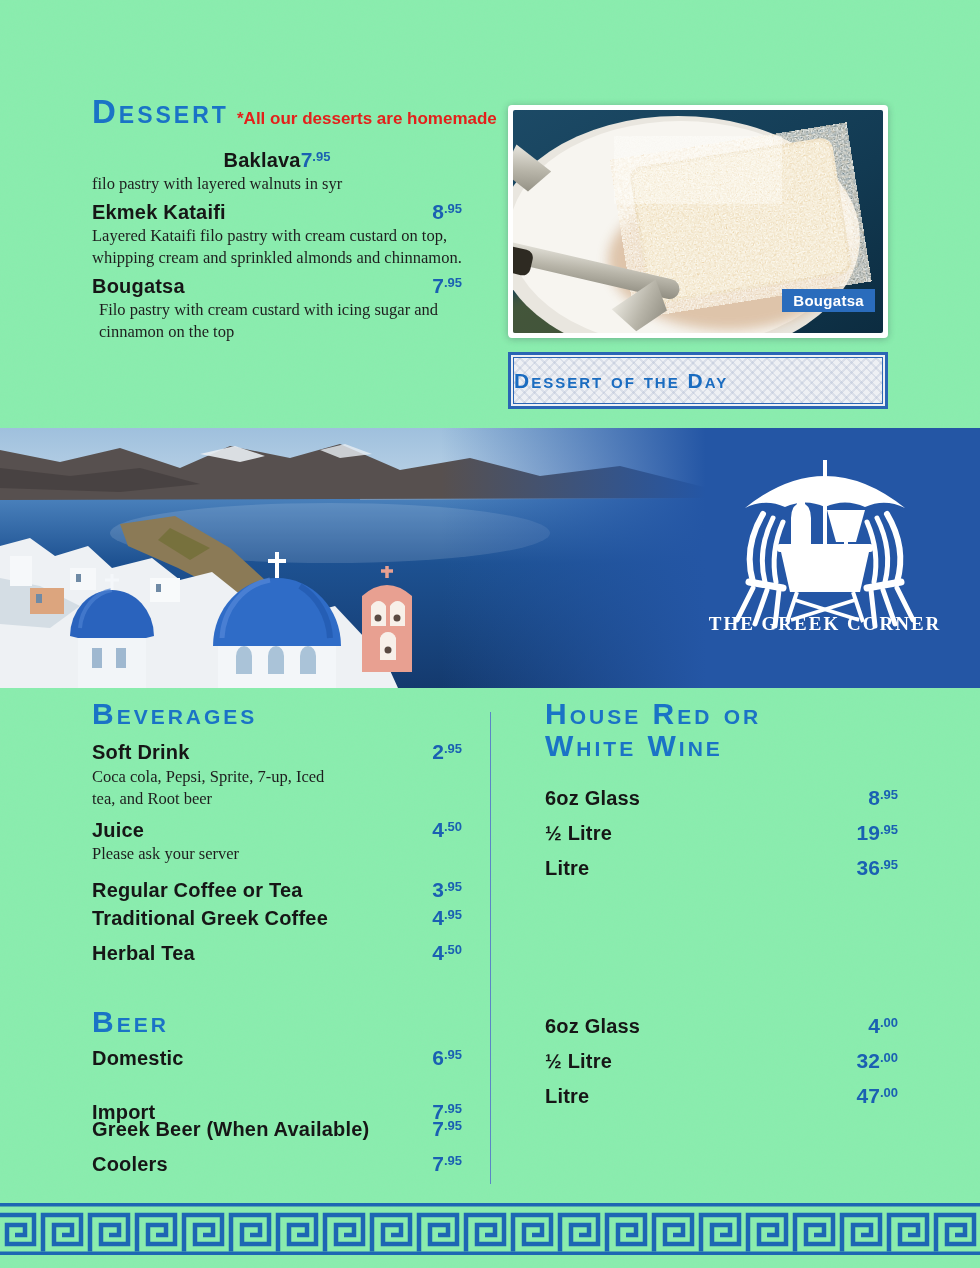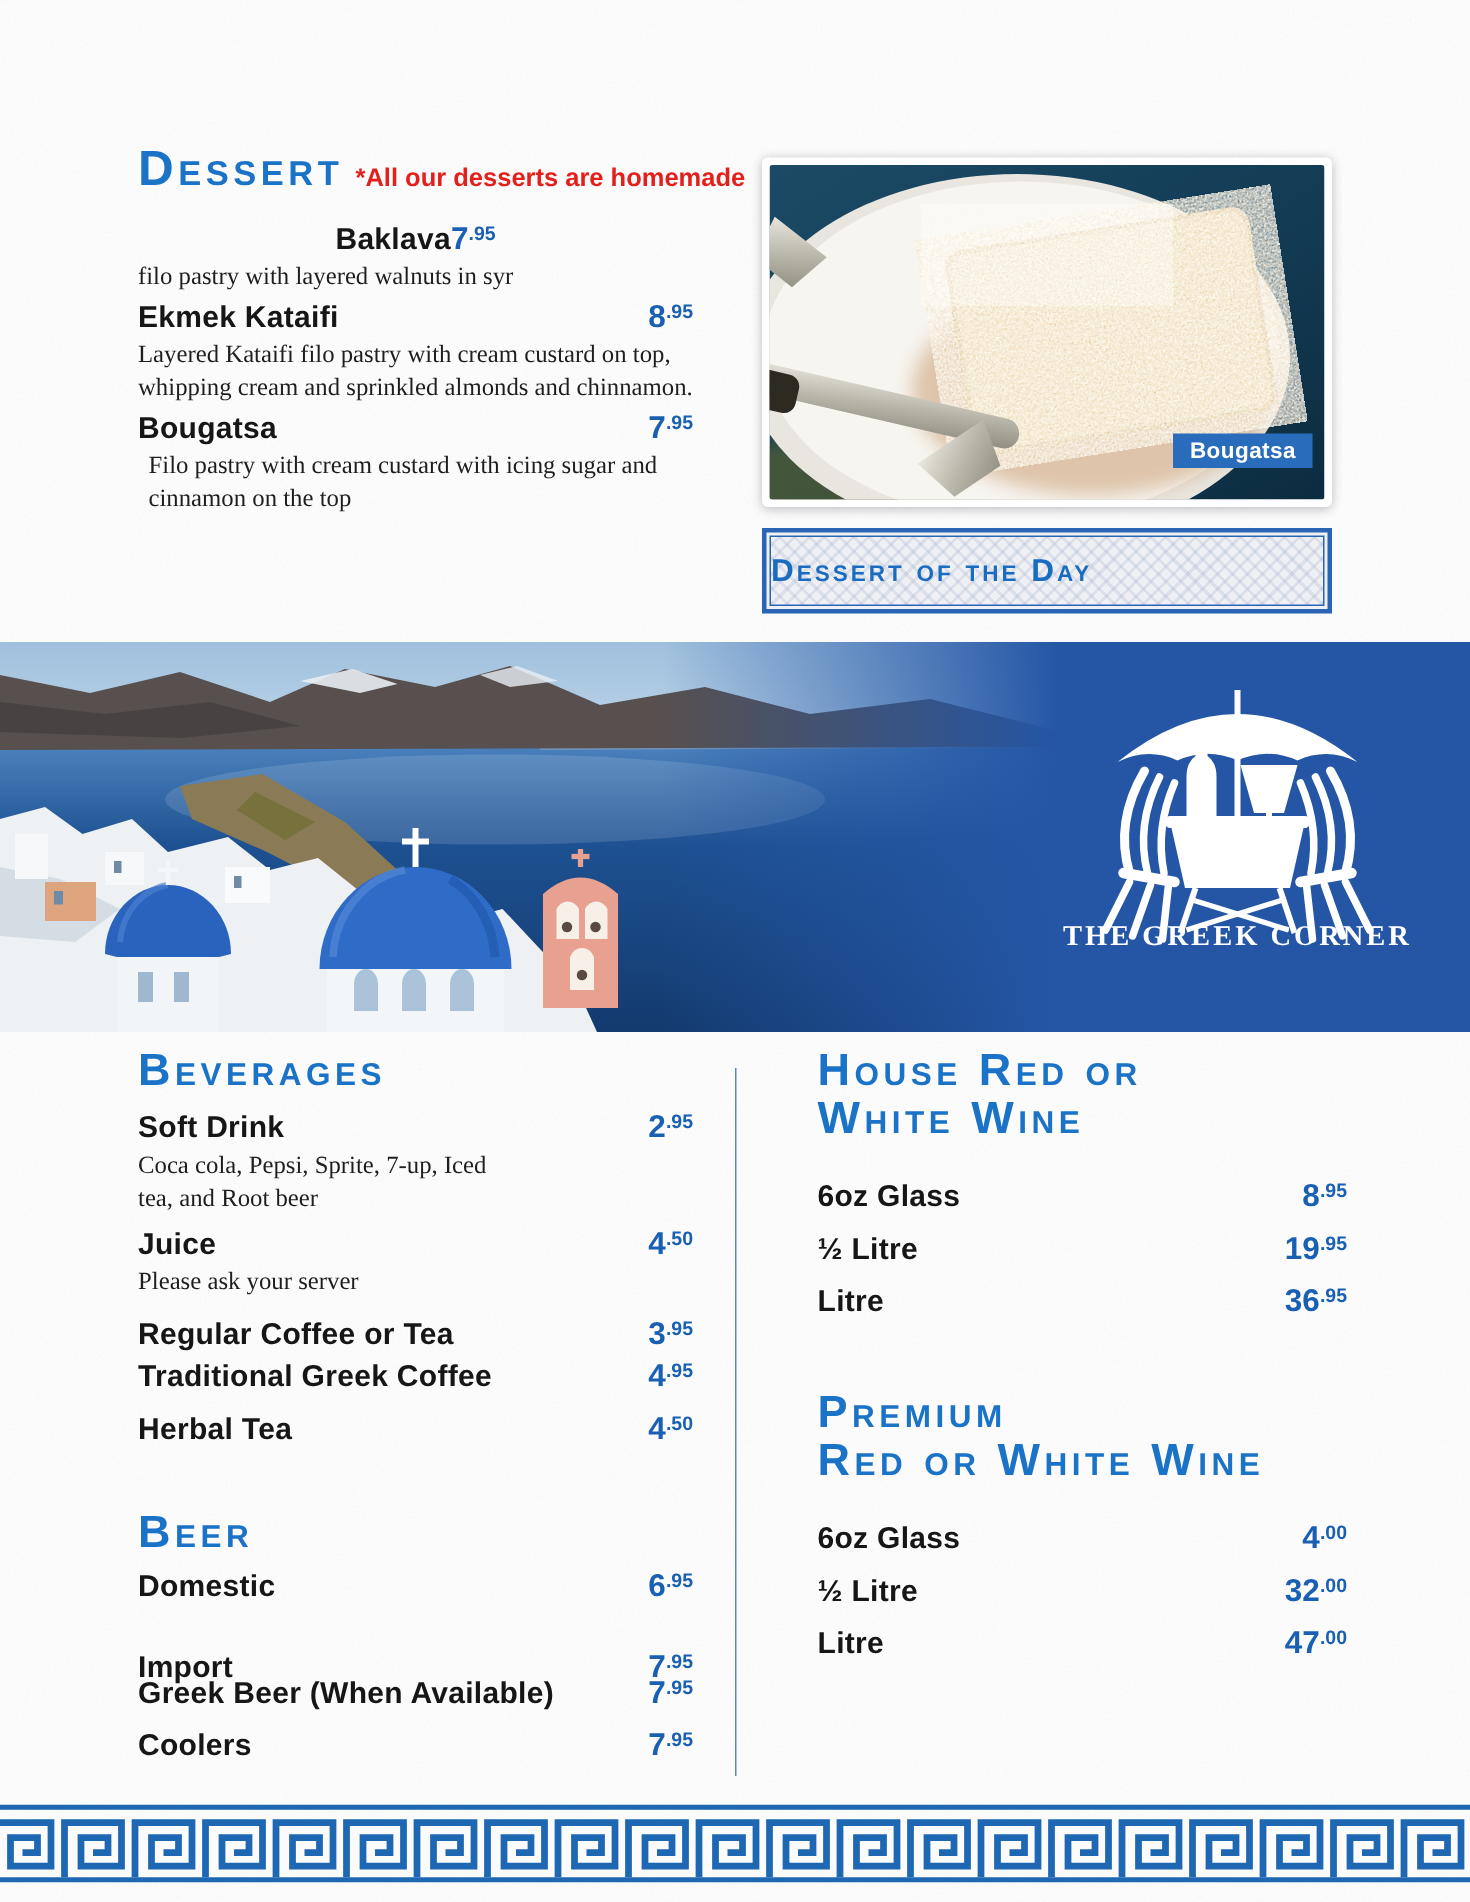--- a/index.html
+++ b/index.html
@@ -1,16 +1,16 @@
 <!DOCTYPE html>
 <html><head>
 <meta charset="utf-8">
 <style>
   html,body{margin:0;padding:0;background:#e7e5e1;}
-  .page{position:relative;width:980px;height:1268px;margin:0 auto;background:#ffffff;overflow:hidden;
+  .page{position:relative;width:980px;height:1268px;margin:0 auto;background:#86efac;overflow:hidden;
         font-family:"Liberation Sans",sans-serif;text-decoration:underline;}
   .tex{position:absolute;inset:0;pointer-events:none;}
   .abs{position:absolute;}
 
   
   .ghead{font-weight:bold;font-variant:small-caps;color:#1a73c6;letter-spacing:3px;line-height:1.08;}
   .ghead.big{font-size:33px;}
   .ghead.med{font-size:30px;}
 
   .note-red{font-weight:bold;font-size:17px;color:#e3201b;}
@@ -351,24 +351,20 @@
   </div>
   <div class="row rrow" style="top:821px;">
     <span class="iname">½ Litre</span>
     <span class="price"><span class="pi">19</span><span class="pd">.95</span></span>
   </div>
   <div class="row rrow" style="top:856px;">
     <span class="iname">Litre</span>
     <span class="price"><span class="pi">36</span><span class="pd">.95</span></span>
   </div>
 
-  <div class="abs ghead med" style="left:545px;top:926px;">
-    <div>Premium</div>
-    <div>Red or White Wine</div>
-  </div>
 
   <div class="row rrow" style="top:1014px;">
     <span class="iname">6oz Glass</span>
     <span class="price"><span class="pi">4</span><span class="pd">.00</span></span>
   </div>
   <div class="row rrow" style="top:1049px;">
     <span class="iname">½ Litre</span>
     <span class="price"><span class="pi">32</span><span class="pd">.00</span></span>
   </div>
   <div class="row rrow" style="top:1084px;">

